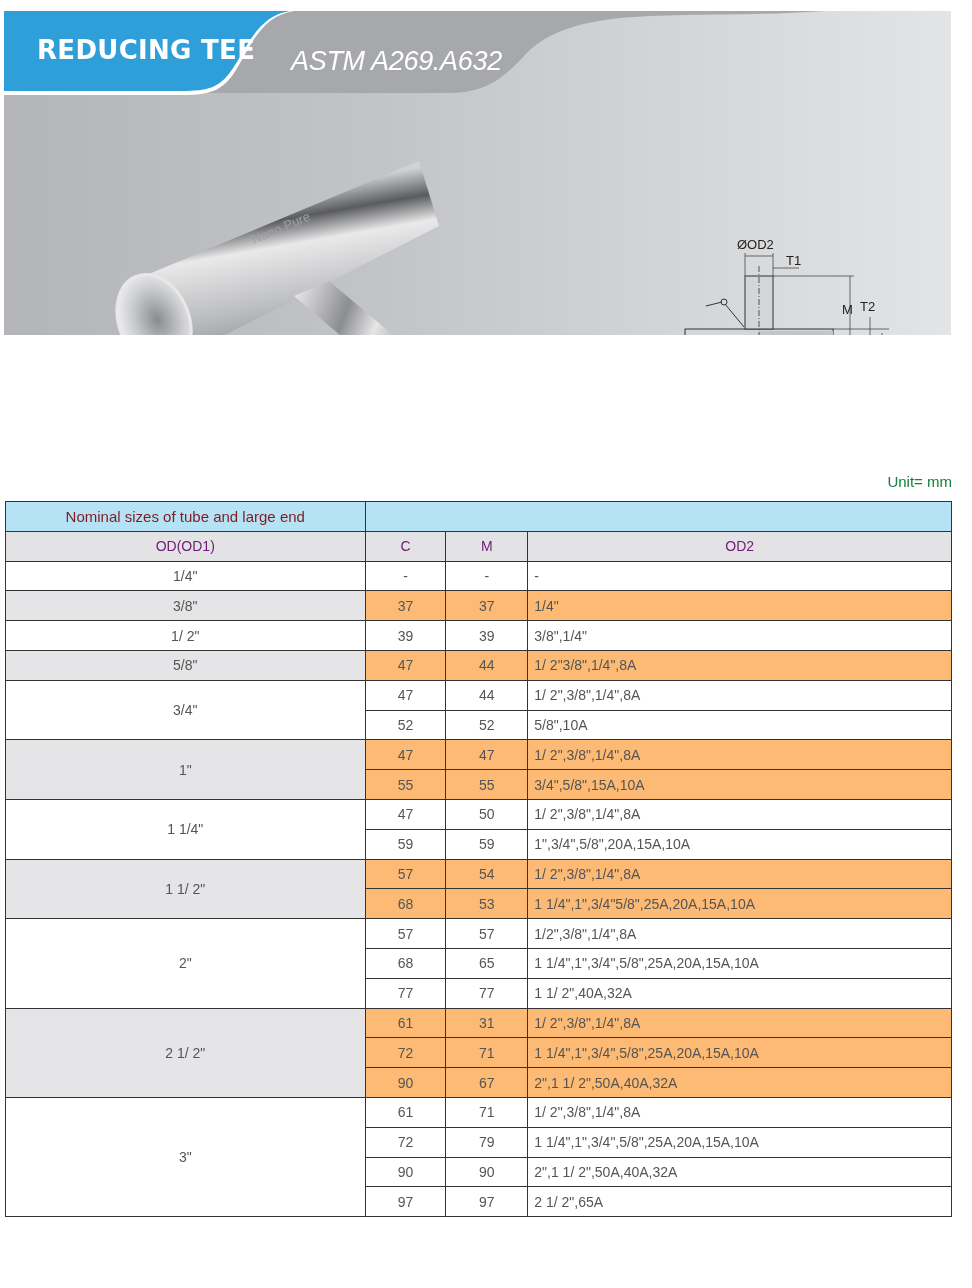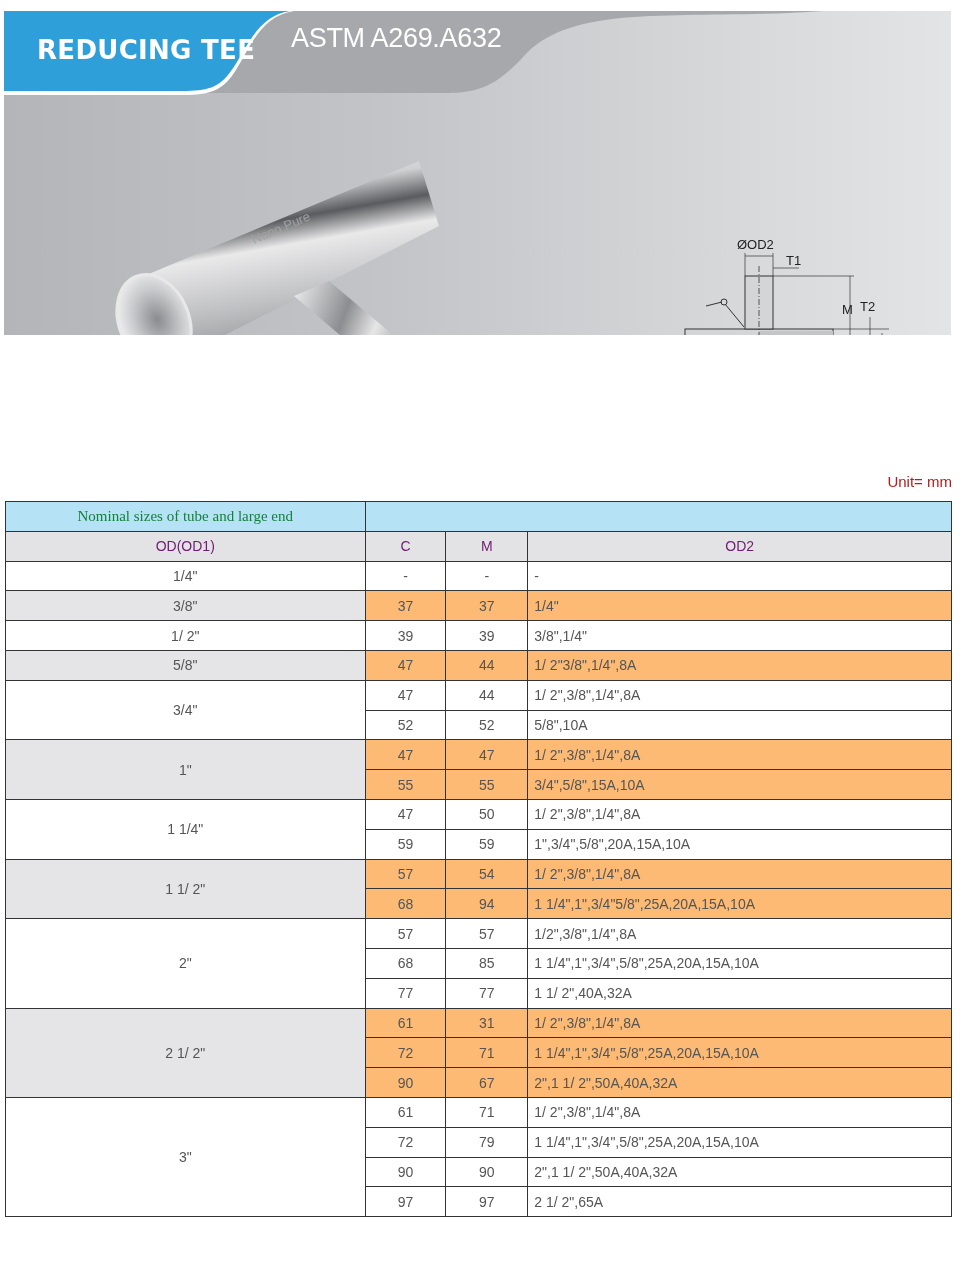--- a/index.html
+++ b/index.html
@@ -11,37 +11,37 @@
     position: absolute; left: 4px; top: 11px; width: 947px; height: 324px;
     background: linear-gradient(90deg, #b4b5b8 0%, #c3c4c7 40%, #d6d7d9 75%, #e3e4e6 100%);
     overflow: hidden;
   }
   .banner svg.bg { position: absolute; left: 0; top: 0; }
   .title-main {
     position: absolute; left: 33px; top: 24px; color: #ffffff;
     font-family: "DejaVu Sans", sans-serif; font-weight: bold; font-size: 26px; letter-spacing: 0.3px;
   }
   .title-sub {
-    position: absolute; left: 287px; top: 12px; color: #ffffff;
-    font-family: "Liberation Sans", sans-serif; font-size: 27px; letter-spacing: -0.3px;
+    position: absolute; left: 287px; top: 35px; color: #ffffff;
+    font-family: "Liberation Sans", sans-serif; font-size: 27px; letter-spacing: -0.3px; font-style: italic;
   }
   .product { position: absolute; left: 100px; top: 125px; }
   .schematic { position: absolute; left: 670px; top: 220px; }
   .unit {
-    position: absolute; right: 20px; top: 473px; font-size: 15px; color: #b91c1c; text-align: right;
+    position: absolute; right: 20px; top: 473px; font-size: 15px; color: #15803d; text-align: right;
   }
   table.spec {
     position: absolute; left: 5px; top: 501px; width: 947px;
     border-collapse: collapse; font-size: 14px; color: #555;
   }
   table.spec td {
     border: 1.5px solid #333; text-align: center; height: 29.8px; padding: 0;
   }
   table.spec td.od2 { text-align: left; padding-left: 6px; }
-  .hdr-blue td { background: #b6e2f6; height: 54px; color: #15803d; font-size: 15px; font-family: Liberation Serif, serif; }
+  .hdr-blue td { background: #b6e2f6; height: 54px; color: #7f1d1d; font-size: 15px; }
   .hdr-grey td { background: #e3e3e5; height: 38px; color: #701a75; }
   tr.g td { background: #fdba74; }
   td.g { background: #e5e5e7 !important; }
   td.w { background: #ffffff !important; }
 </style>
 </head>
 <body>
 
 <div class="banner">
   <svg class="bg" width="947" height="450">
@@ -202,32 +202,32 @@
         <td class="od2">1",3/4",5/8",20A,15A,10A</td>
       </tr>
       <tr class="g">
         <td rowspan="2" class="g">1 1/ 2"</td>
         <td>57</td>
         <td>54</td>
         <td class="od2">1/ 2",3/8",1/4",8A</td>
       </tr>
       <tr class="g">
         <td>68</td>
-        <td>94</td>
+        <td>53</td>
         <td class="od2">1 1/4",1",3/4"5/8",25A,20A,15A,10A</td>
       </tr>
       <tr>
         <td rowspan="3" class="w">2"</td>
         <td>57</td>
         <td>57</td>
         <td class="od2">1/2",3/8",1/4",8A</td>
       </tr>
       <tr>
         <td>68</td>
-        <td>85</td>
+        <td>65</td>
         <td class="od2">1 1/4",1",3/4",5/8",25A,20A,15A,10A</td>
       </tr>
       <tr>
         <td>77</td>
         <td>77</td>
         <td class="od2">1 1/ 2",40A,32A</td>
       </tr>
       <tr class="g">
         <td rowspan="3" class="g">2 1/ 2"</td>
         <td>61</td>

